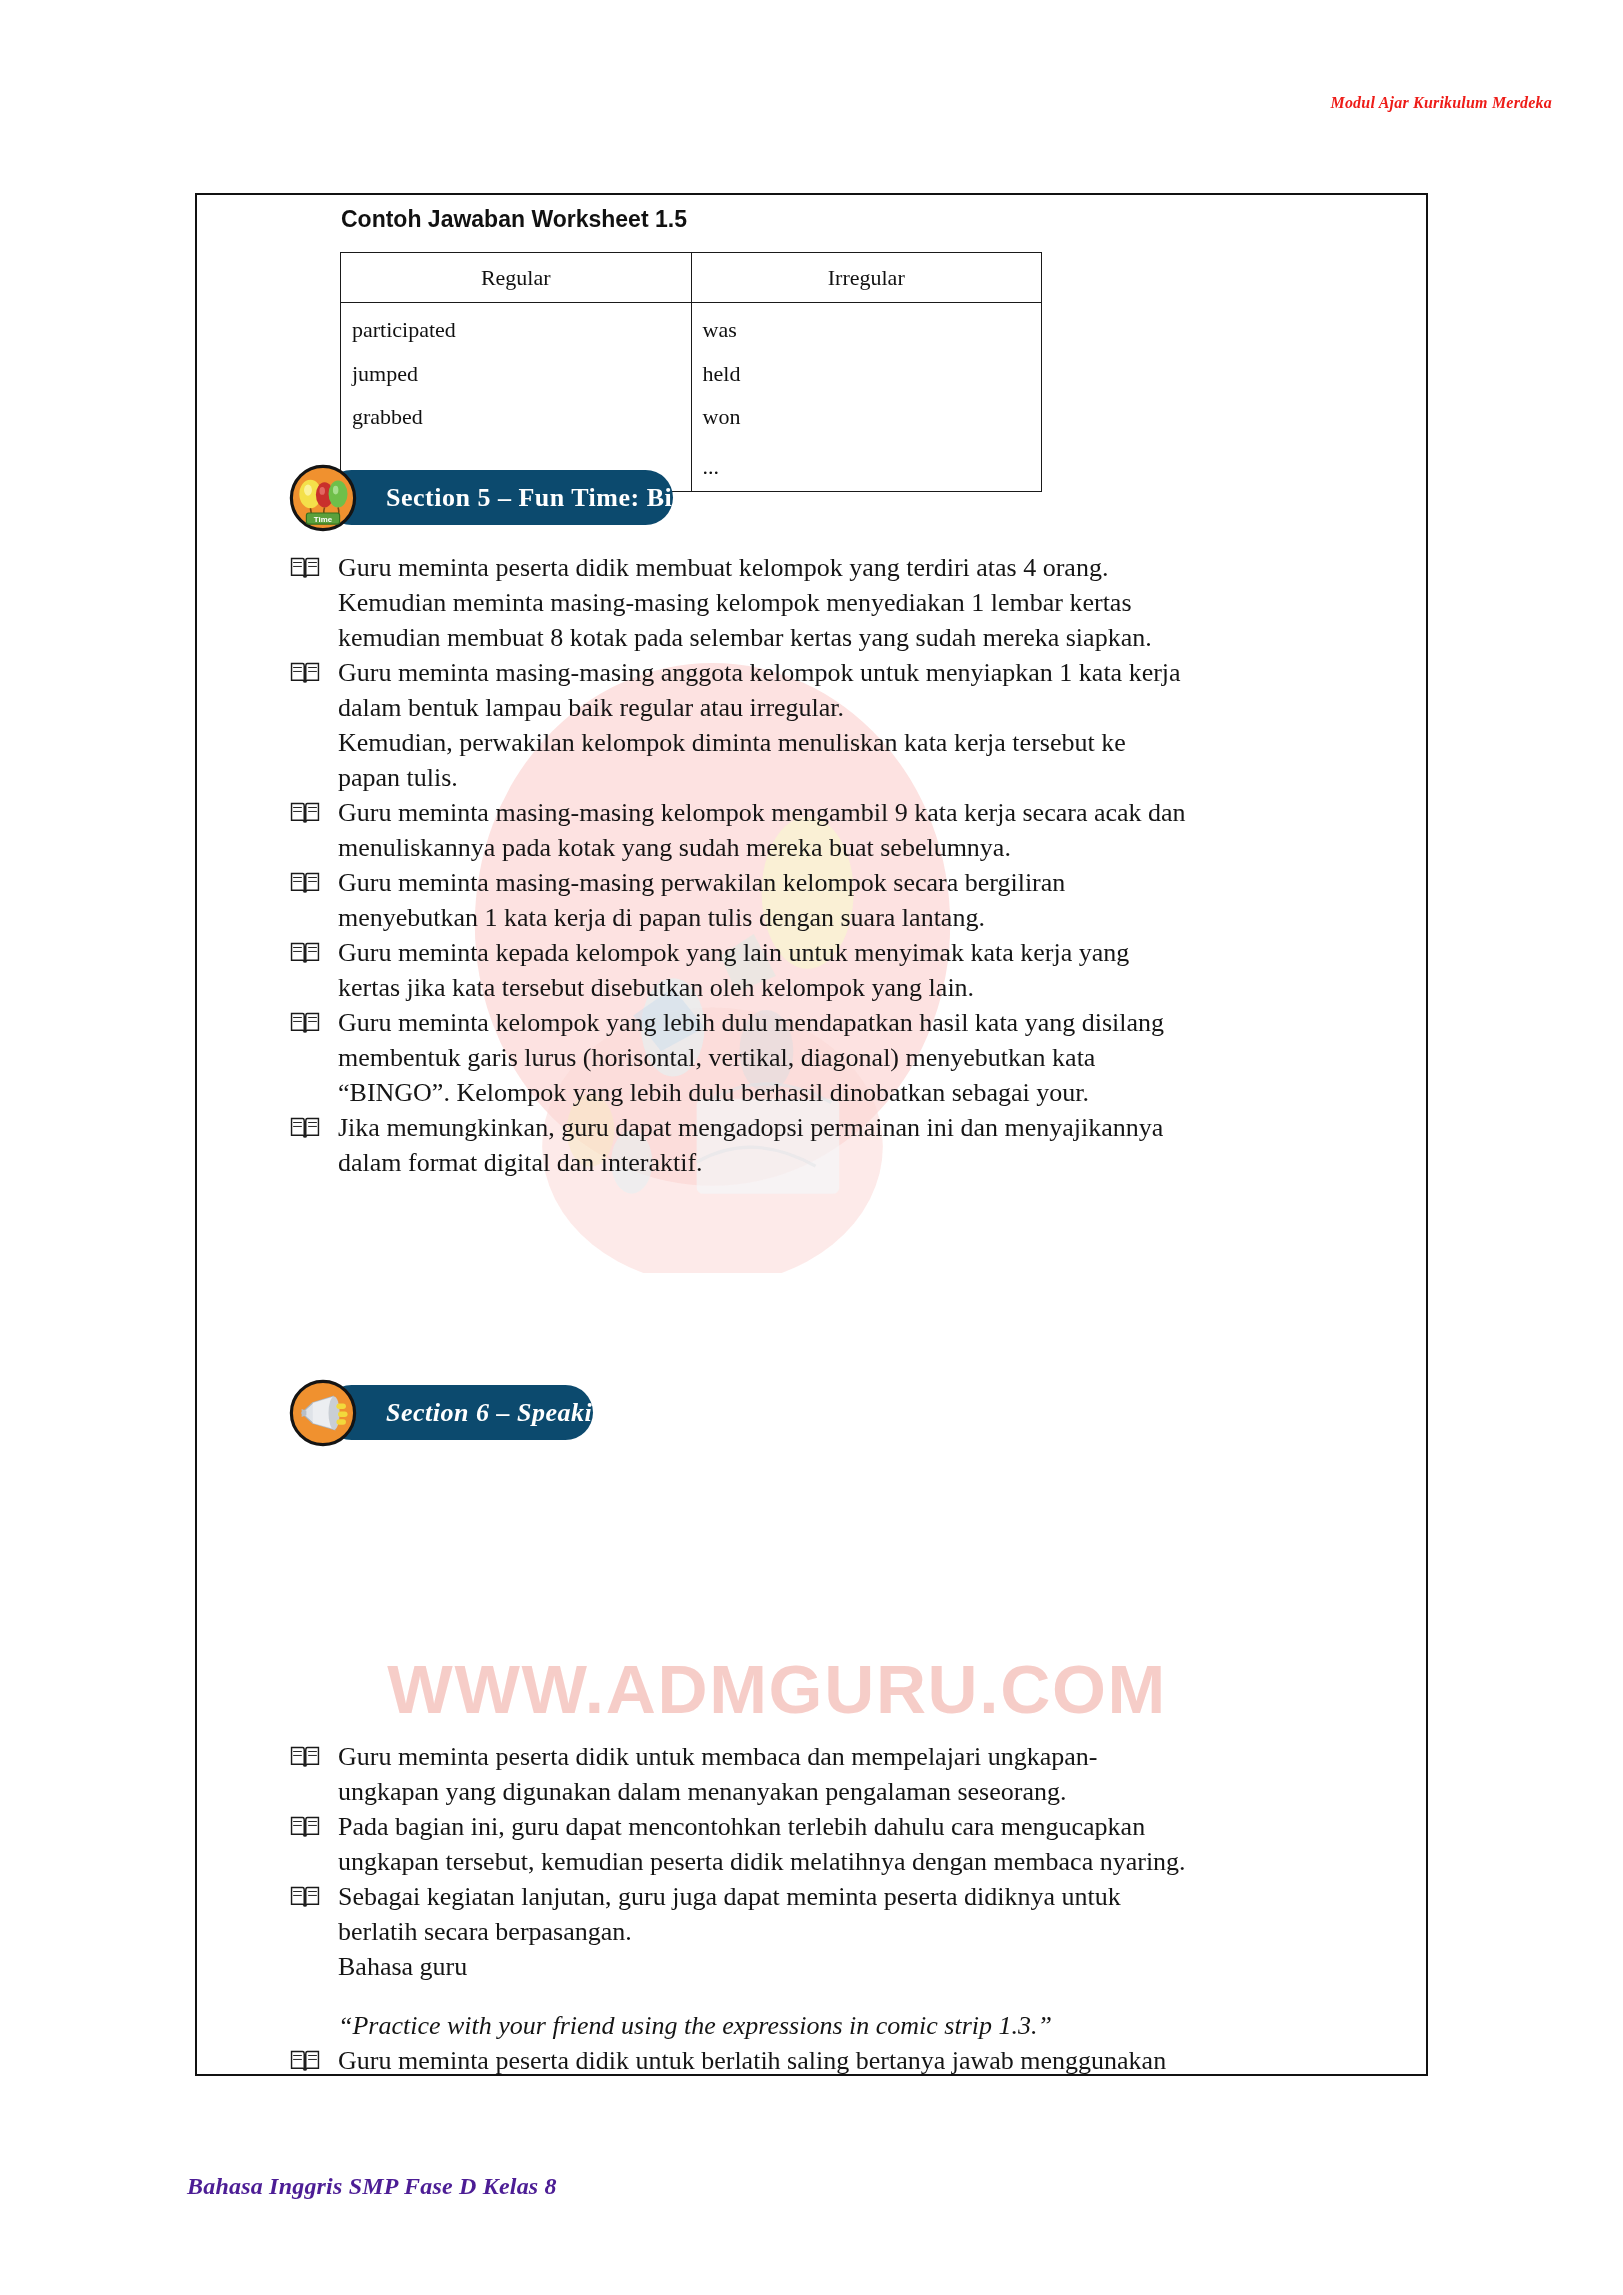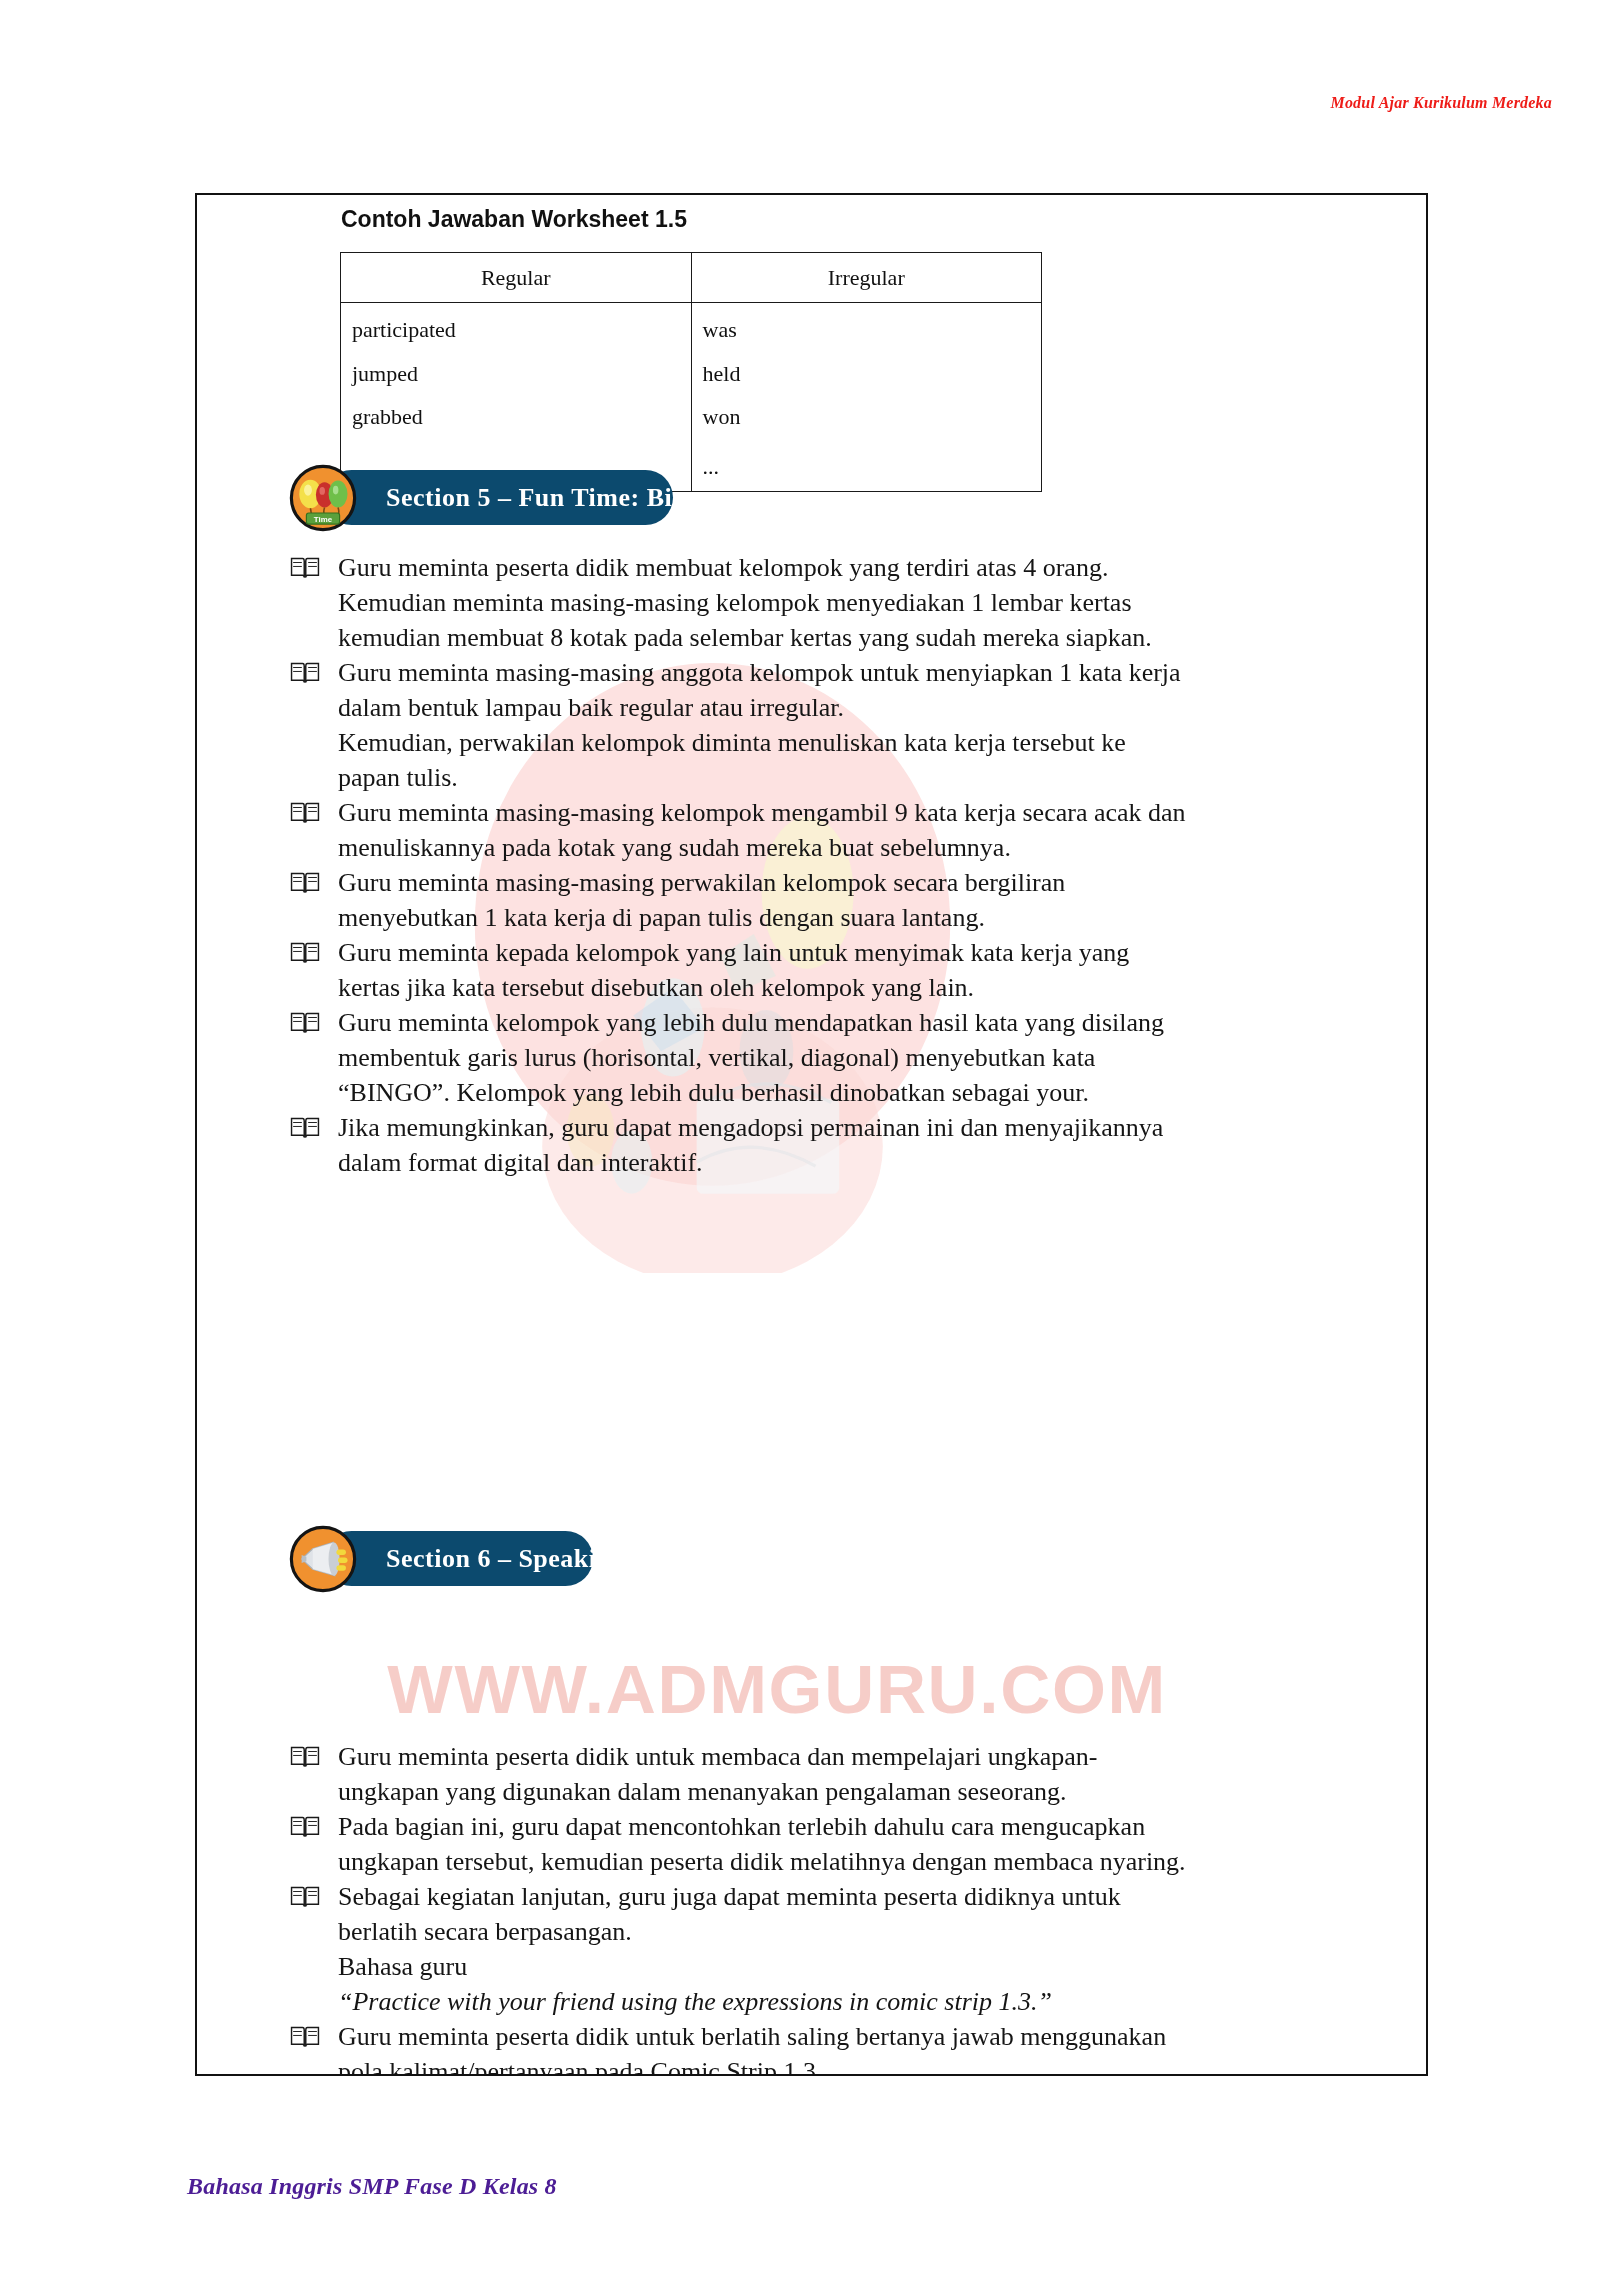--- a/index.html
+++ b/index.html
@@ -181,20 +181,21 @@
     height: 28.5px;
   }
   .bullet-line {
     font-family: "Liberation Serif", serif;
     font-size: 26px;
     line-height: 35px;
     color: #151515;
   }
   .bullet-line.italic {
     font-style: italic;
+    margin-top: 24px;
   }
 
   .s5-list { top: 355px; }
   .s6-list { top: 1544px; }
 </style>
 </head>
 <body>
 
 <div class="running-head">Modul Ajar Kurikulum Merdeka</div>
 
@@ -362,21 +363,21 @@
             <line x1="5" y1="12" x2="16" y2="12" stroke="#1a1a1a" stroke-width="1.2"></line>
             <line x1="5" y1="17" x2="16" y2="17" stroke="#1a1a1a" stroke-width="1.2"></line>
             <line x1="24" y1="12" x2="35" y2="12" stroke="#1a1a1a" stroke-width="1.2"></line>
             <line x1="24" y1="17" x2="35" y2="17" stroke="#1a1a1a" stroke-width="1.2"></line>
           </svg>
           <div class="bullet-line">Jika memungkinkan, guru dapat mengadopsi permainan ini dan menyajikannya</div>
           <div class="bullet-line">dalam format digital dan interaktif.</div>
         </div>
       </div>
 
-    <div class="section-banner" style="left:92px; top:1330px; width:333px;">
+    <div class="section-banner" style="left:92px; top:1184px; width:333px;font-style:italic;">
       <div class="banner-pill" style="width:269px;">
         <span>Section 6 – Speaking</span>
       </div>
       <svg class="banner-icon" viewBox="0 0 86 86" xmlns="http://www.w3.org/2000/svg" aria-hidden="true">
         <circle cx="43" cy="43" r="40" fill="#f0912f" stroke="#141414" stroke-width="4"></circle>
         <path d="M16 43 L30 30 L56 22 L58 64 L30 56 Z" fill="#dfe3e8" stroke="#aab2ba" stroke-width="1.5"></path>
         <path d="M30 30 L56 22 L58 64 L30 56 Z" fill="#f0f2f4" opacity="0.75"></path>
         <ellipse cx="57" cy="43" rx="7" ry="21" fill="#c9ced4"></ellipse>
         <rect x="60" y="31" width="12" height="7" rx="3.5" fill="#f2d93c"></rect>
         <rect x="62" y="41" width="12" height="7" rx="3.5" fill="#f2d93c"></rect>

